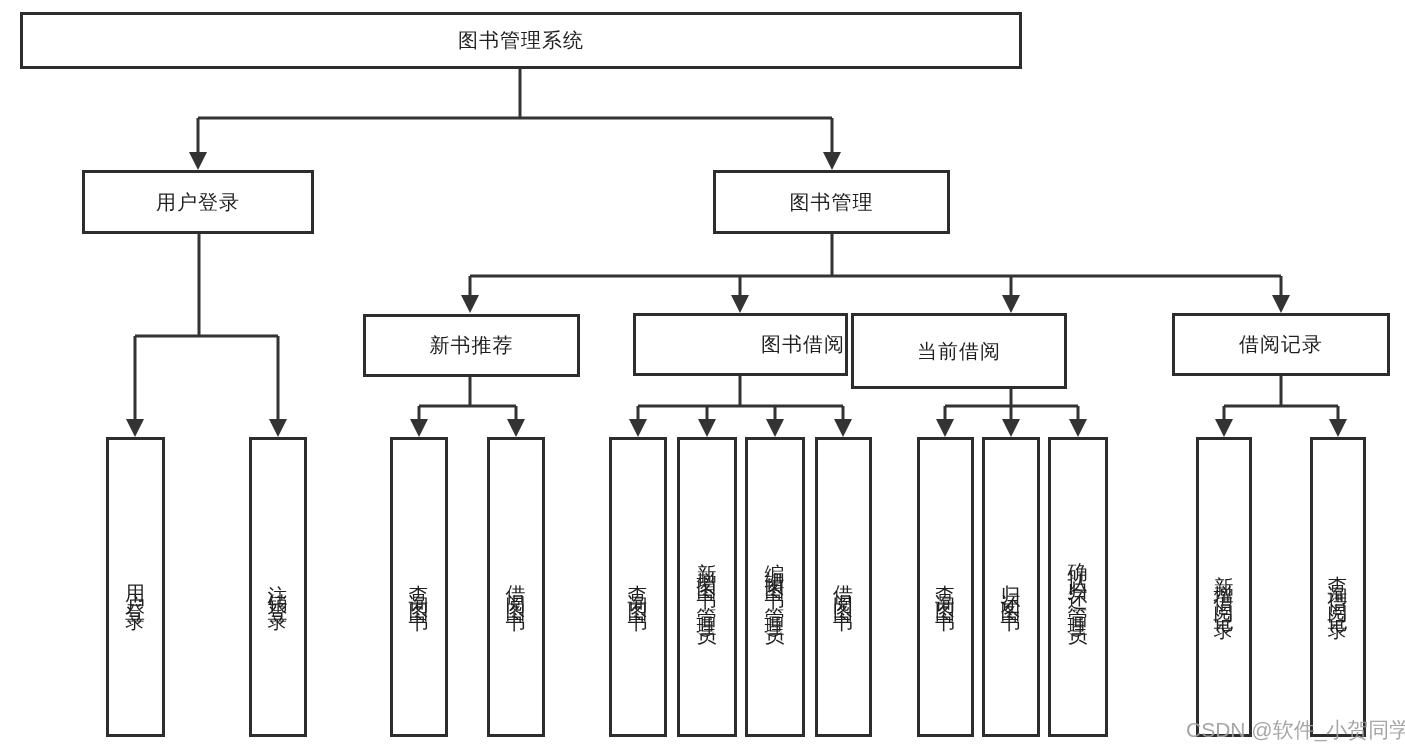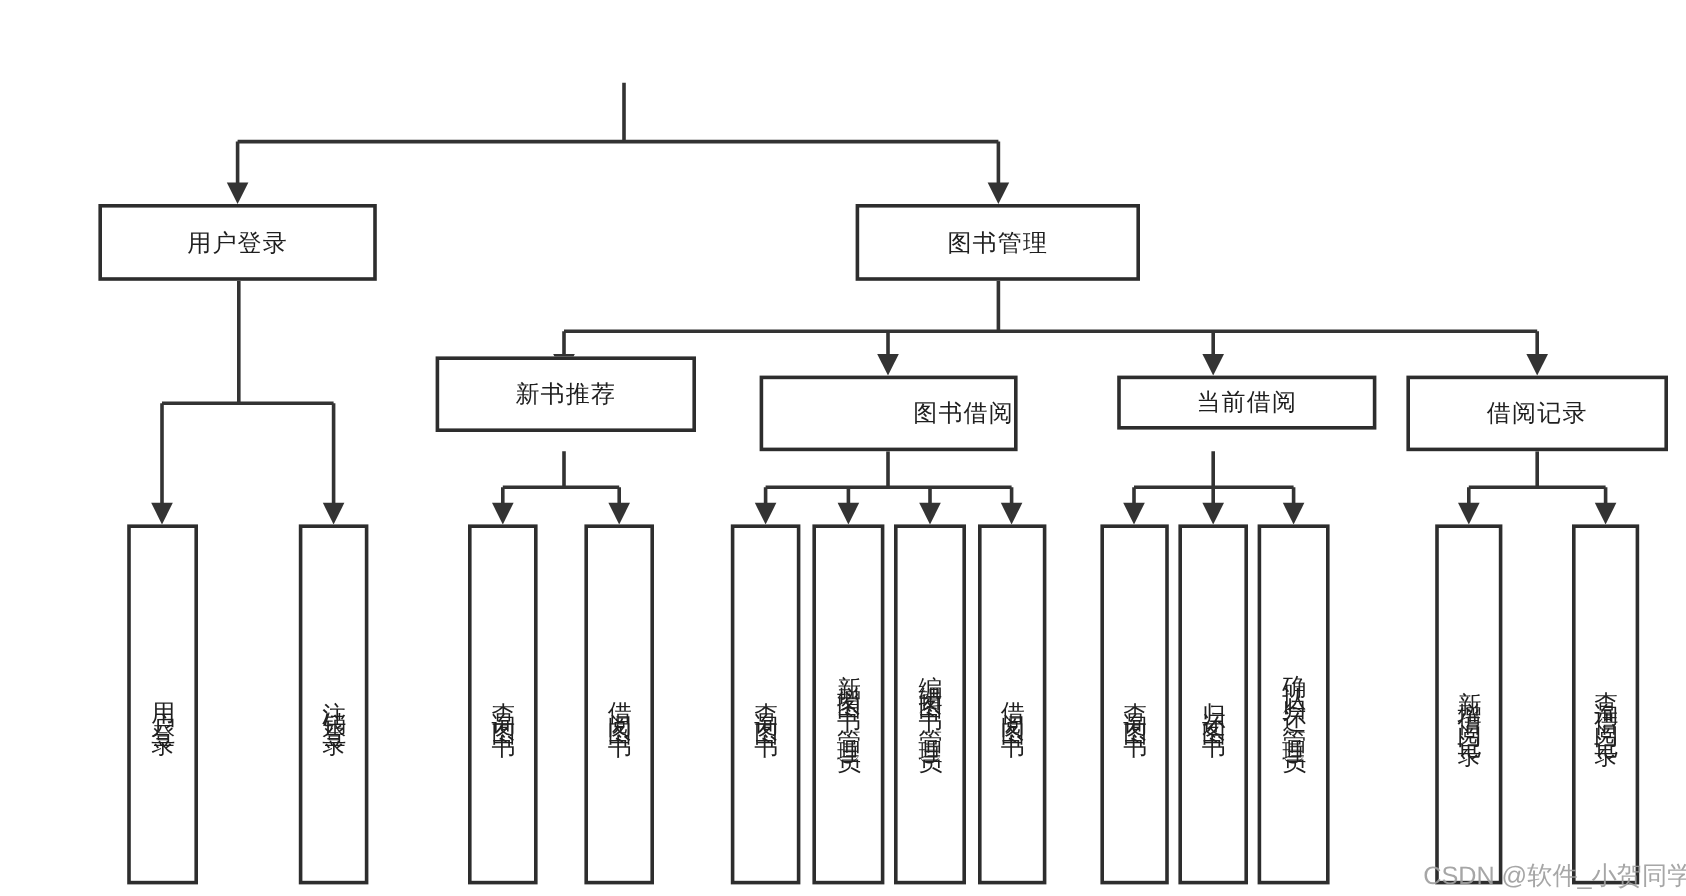--- a/index.html
+++ b/index.html
@@ -52,23 +52,23 @@
     font-size: 20px;
     letter-spacing: 9px;
     line-height: 1;
     white-space: nowrap;
     color: #1f1f1f;
   }
   
   #root-box      { left: 20px;   top: 12px;  width: 1002px; height: 57px; }
   #login-box     { left: 82px;   top: 170px; width: 232px;  height: 64px; }
   #mgmt-box      { left: 713px;  top: 170px; width: 237px;  height: 64px; }
-  #rec-box       { left: 363px;  top: 297px; width: 217px;  height: 63px; }
+  #rec-box       { left: 363px;  top: 314px; width: 217px;  height: 63px; }
   #borrow-box    { left: 633px;  top: 313px; width: 215px;  height: 63px; justify-content: flex-end; }
-  #current-box   { left: 931px;  top: 313px; width: 216px;  height: 45px; }
+  #current-box   { left: 851px;  top: 313px; width: 216px;  height: 76px; }
   #record-box    { left: 1172px; top: 313px; width: 218px;  height: 63px; font-family: Liberation Serif, serif; }
   
   #leaf-u1 { left: 106px;  width: 59px; }
   #leaf-u2 { left: 249px;  width: 58px; }
   #leaf-r1 { left: 390px;  width: 58px; }
   #leaf-r2 { left: 487px;  width: 58px; }
   #leaf-b1 { left: 609px;  width: 58px; }
   #leaf-b2 { left: 677px;  width: 60px; }
   #leaf-b3 { left: 745px;  width: 60px; }
   #leaf-b4 { left: 815px;  width: 57px; }
@@ -132,20 +132,23 @@
 
       <polygon points="936,419 954,419 945,437"></polygon>
       <polygon points="1002,419 1020,419 1011,437"></polygon>
       <polygon points="1069,419 1087,419 1078,437"></polygon>
 
       <polygon points="1215,419 1233,419 1224,437"></polygon>
       <polygon points="1329,419 1347,419 1338,437"></polygon>
     </g>
   </svg>
 
+  <div id="root-box" class="node">
+    <span class="hlabel">图书管理系统</span>
+  </div>
 
   <div id="login-box" class="node">
     <span class="hlabel">用户登录</span>
   </div>
   <div id="mgmt-box" class="node">
     <span class="hlabel">图书管理</span>
   </div>
 
   <div id="rec-box" class="node">
     <span class="hlabel">新书推荐</span>

